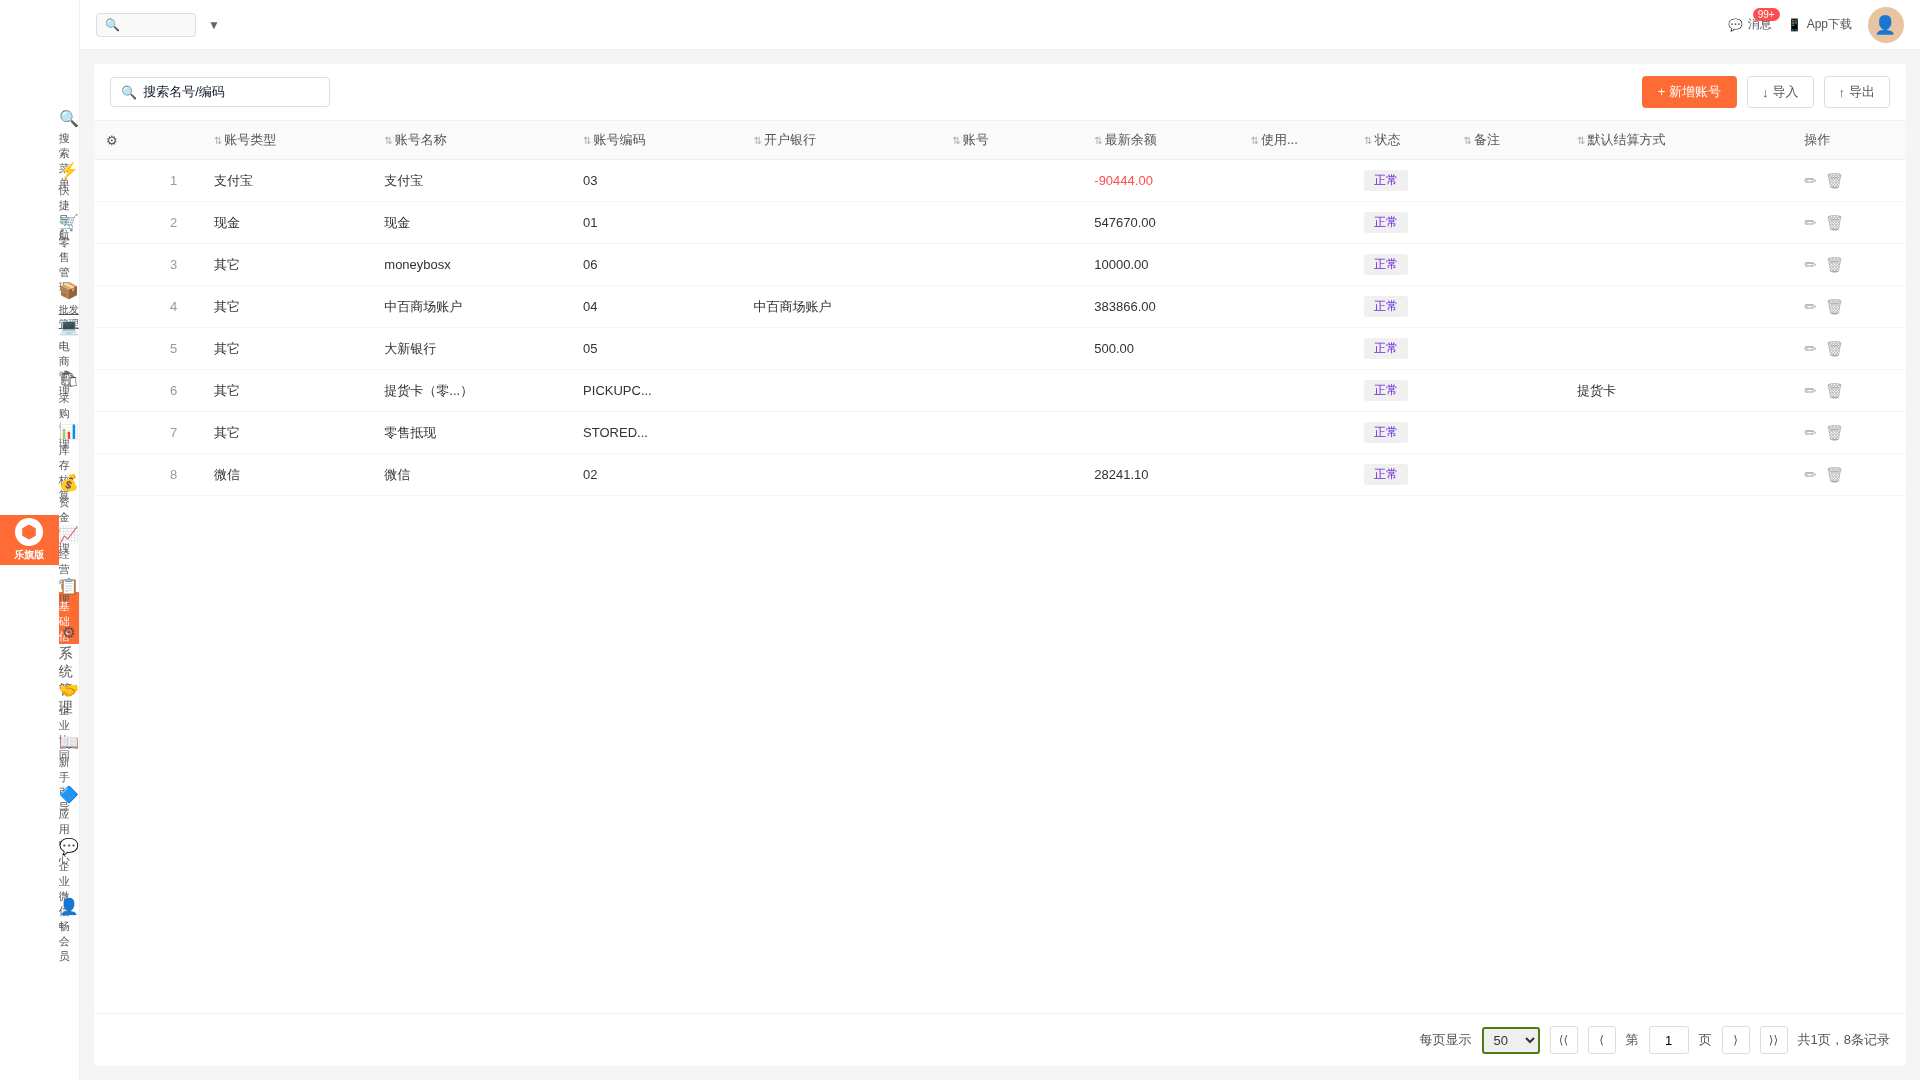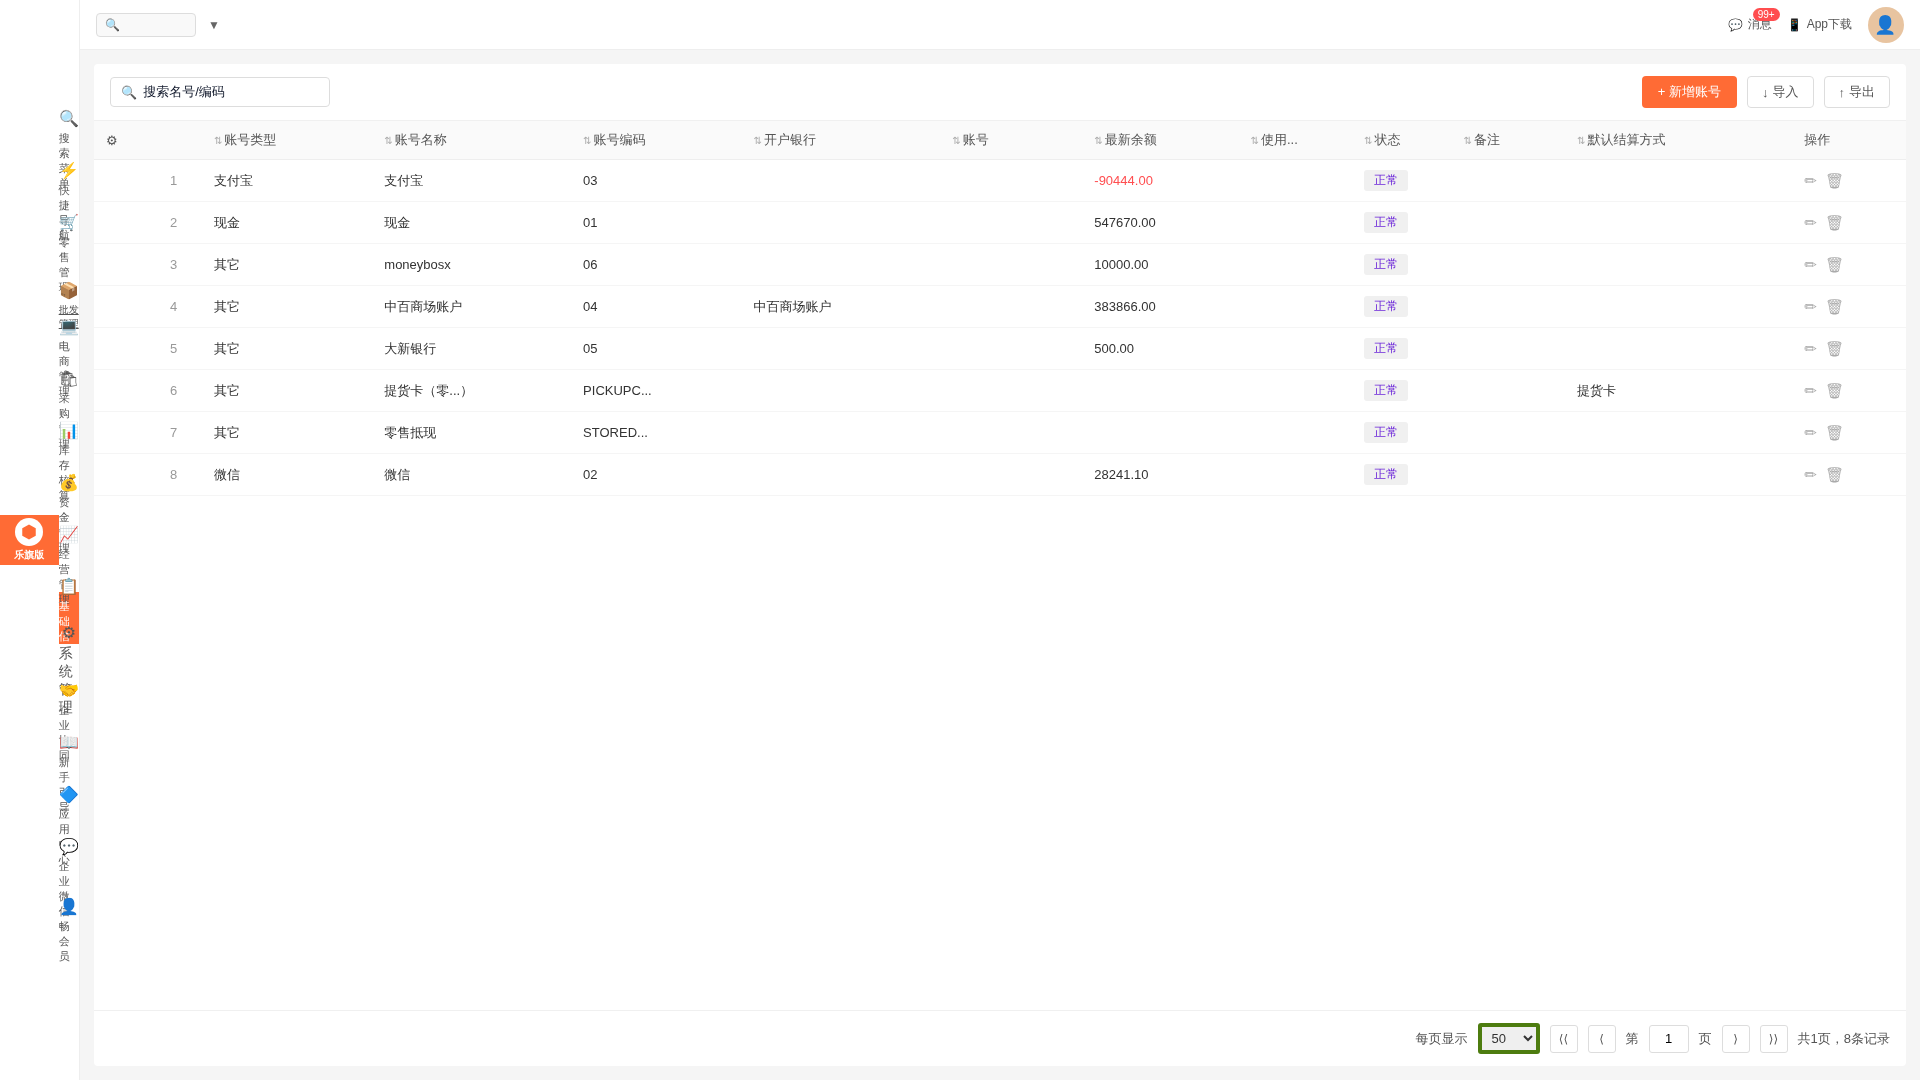--- a/index.html
+++ b/index.html
@@ -240,21 +240,21 @@
       display: flex;
       align-items: center;
       justify-content: flex-end;
       padding: 12px 16px;
       gap: 10px;
       border-top: 1px solid #f0f0f0;
       font-size: 13px;
       color: #555;
     }
     .page-size-select {
-      border: 4px solid #4d7c0f;
+      border: 2px solid #4d7c0f;
       border-radius: 3px;
       padding: 3px 6px;
       font-size: 13px;
       color: #333;
       cursor: pointer;
     }
     .page-nav-btn {
       border: 1px solid #ddd;
       background: #fff;
       border-radius: 3px;

